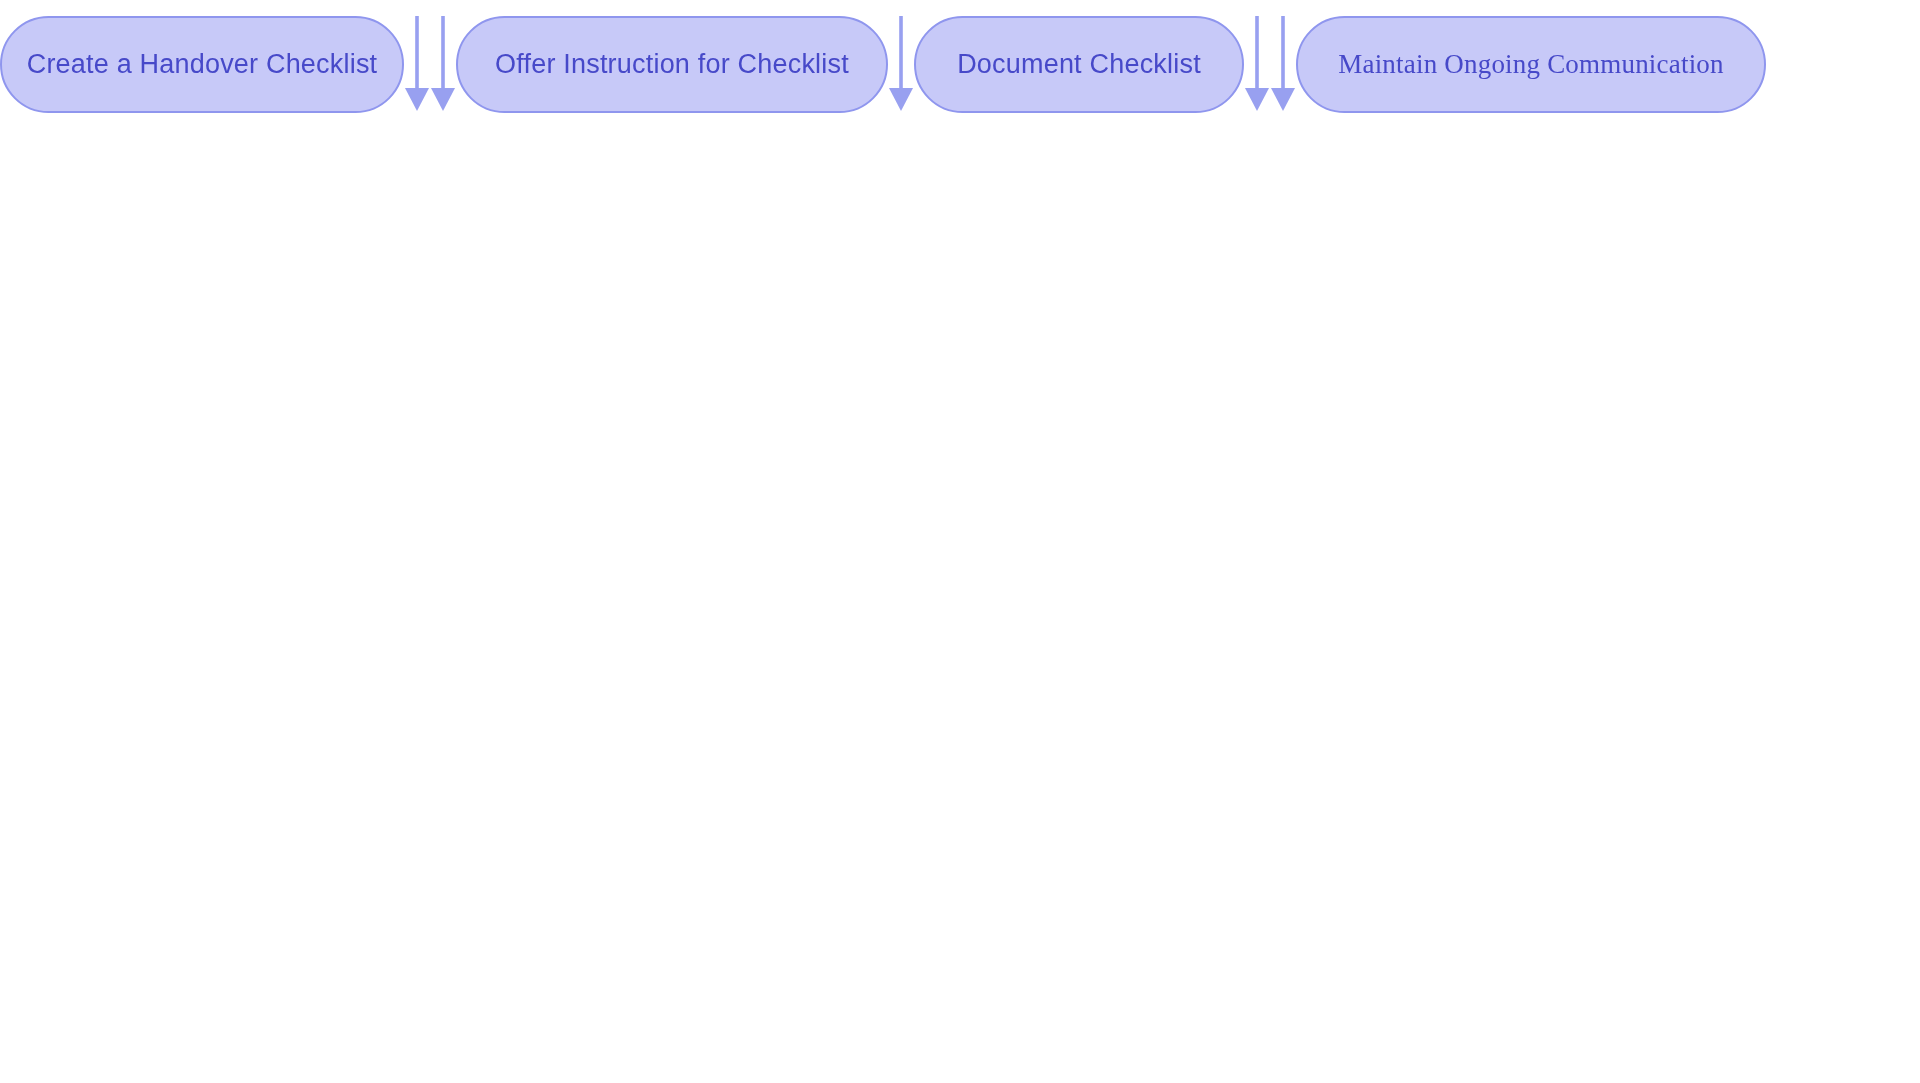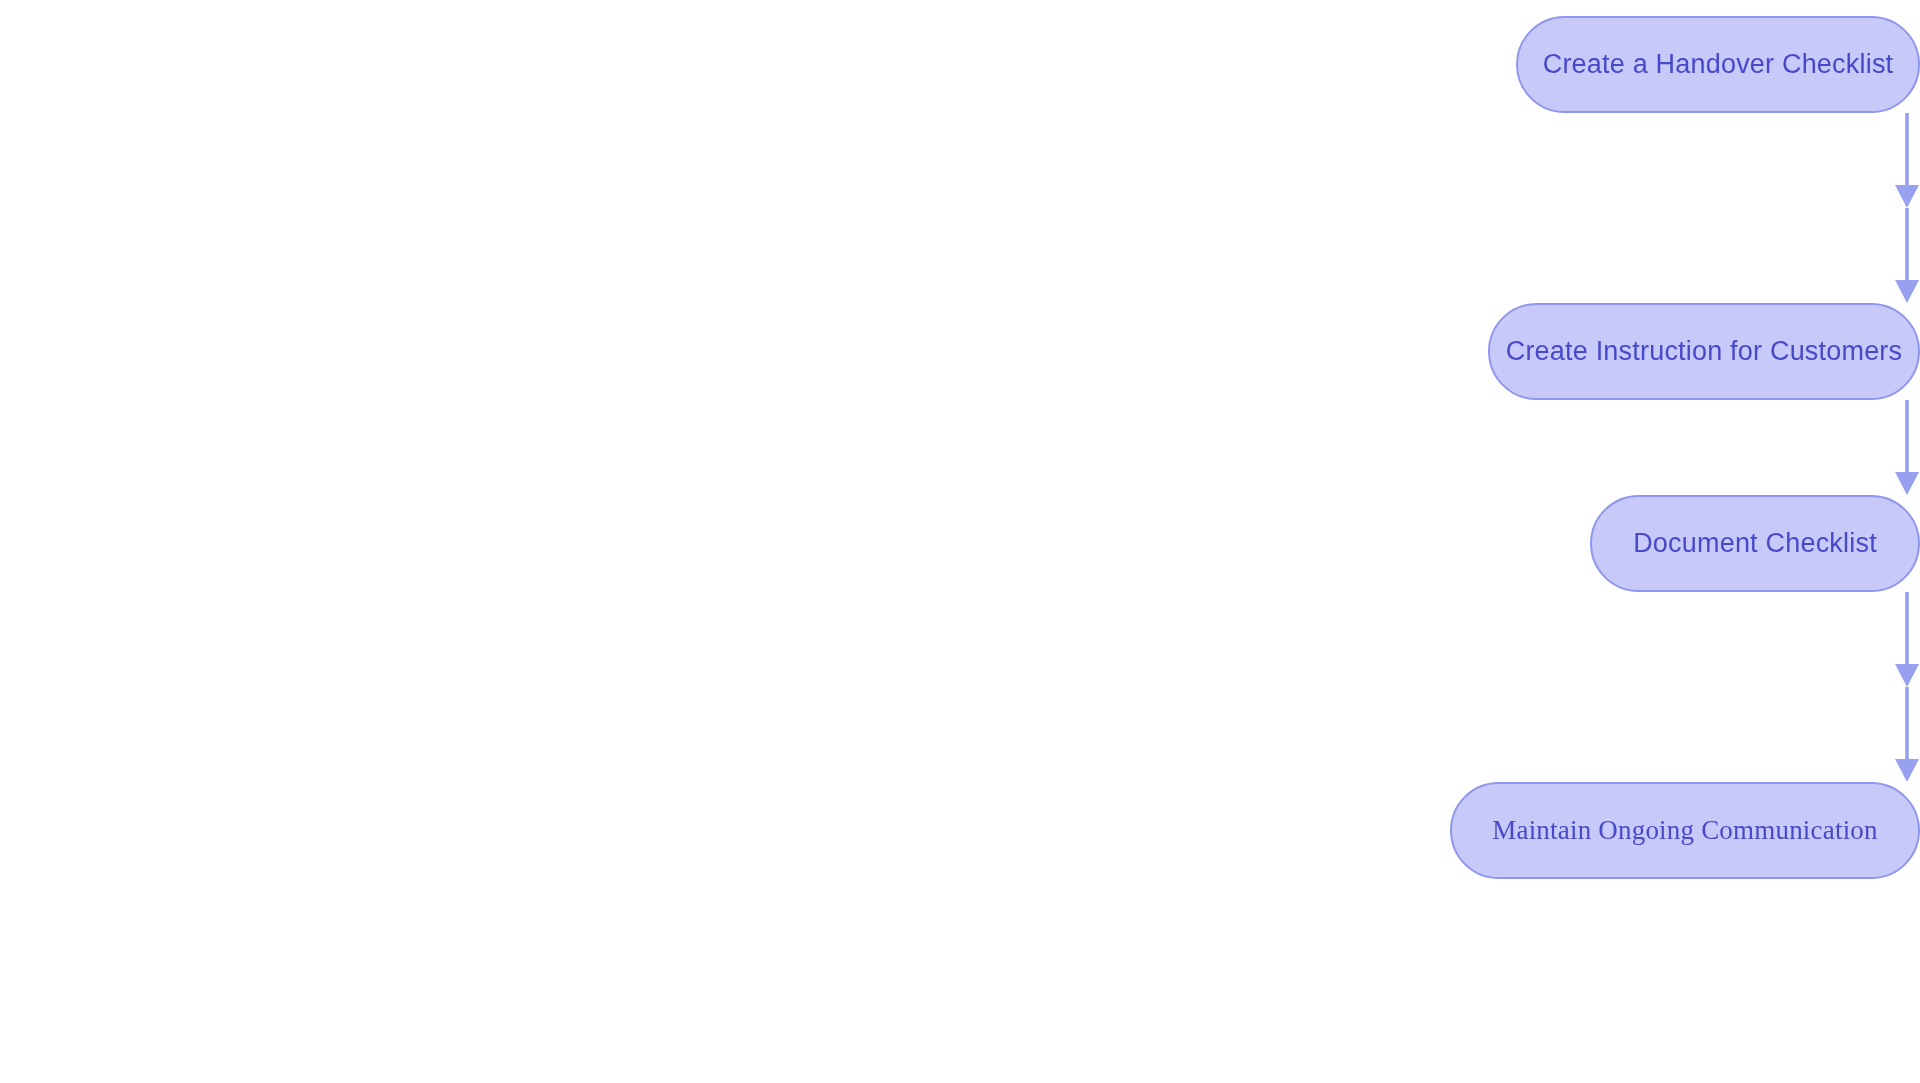--- a/index.html
+++ b/index.html
@@ -10,22 +10,21 @@
     height: 1083px;
     overflow: hidden;
     font-family: "Liberation Sans", sans-serif;
   }
   .canvas {
     width: 1920px;
     height: 1083px;
     padding-top: 16px;
     box-sizing: border-box;
     display: flex;
-    flex-direction: column;
-    align-items: flex-end;
+    align-items: flex-start;
   }
   .node {
     height: 97px;
     box-sizing: border-box;
     background: #c7c9f8;
     border: 2px solid #8f96ee;
     border-radius: 50px;
     display: flex;
     align-items: center;
     justify-content: center;
@@ -62,21 +61,21 @@
     <polygon points="1,72 25,72 13,95" fill="#98a0f0"></polygon>
   </svg>
 
 
   <svg class="connector" viewBox="0 0 26 95" xmlns="http://www.w3.org/2000/svg">
     <rect x="11.2" y="0" width="3.6" height="75" fill="#98a0f0"></rect>
     <polygon points="1,72 25,72 13,95" fill="#98a0f0"></polygon>
   </svg>
 
   <div class="node n3">
-    <span>Create Instruction for Customers</span>
+    <span>Offer Instruction for Checklist</span>
   </div>
 
   <svg class="connector" viewBox="0 0 26 95" xmlns="http://www.w3.org/2000/svg">
     <rect x="11.2" y="0" width="3.6" height="75" fill="#98a0f0"></rect>
     <polygon points="1,72 25,72 13,95" fill="#98a0f0"></polygon>
   </svg>
 
   <div class="node n4">
     <span>Document Checklist</span>
   </div>

